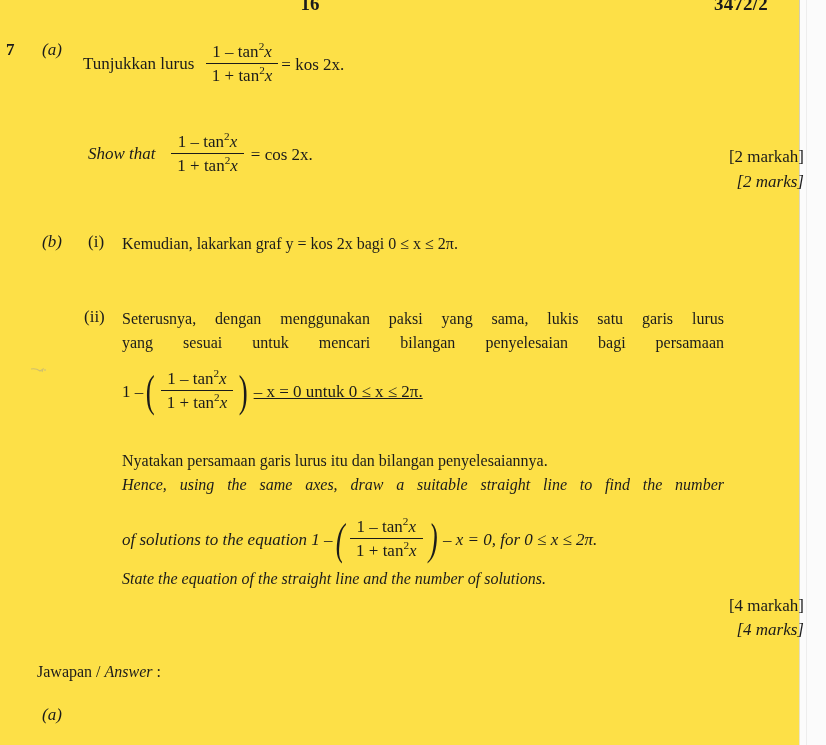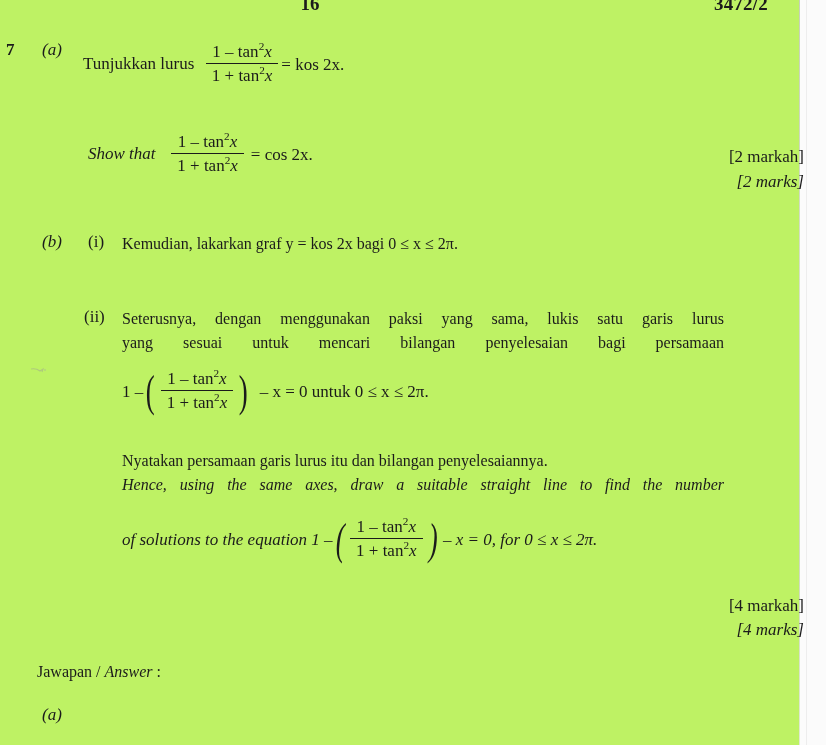--- a/index.html
+++ b/index.html
@@ -12,21 +12,21 @@
     background: #ffffff;
     font-family: "Liberation Serif", "DejaVu Serif", serif;
     color: #1b1b1b;
     overflow: hidden;
     position: relative;
   }
 
   .page {
     position: absolute;
     inset: 0;
-    background: #bef264;
+    background: #fde047;
   }
 
   
   .page-edge {
     position: absolute;
     top: 0;
     left: 799px;
     width: 1px;
     height: 745px;
     background: linear-gradient(to bottom, #c9c9c9 0%, #dcdcdc 40%, #d2d2d2 75%, #e8e8e8 100%);
@@ -200,31 +200,32 @@
 
   <div class="body-text justify" style="top:307px; left:122px; width:602px;">Seterusnya, dengan menggunakan paksi yang sama, lukis satu garis lurus</div>
   <div class="body-text justify" style="top:331px; left:122px; width:602px;">yang sesuai untuk mencari bilangan penyelesaian bagi persamaan</div>
 
   <svg class="smudge" viewBox="0 0 16 7">
     <path d="M0 2 Q5 1 9 4 L12 2 L11 5" stroke="#9a9a9a" stroke-width="1.1" fill="none"></path>
     <circle cx="14" cy="3" r="0.9" fill="#a5a5a5"></circle>
   </svg>
 
   <div class="eqline" style="top:370px; left:122px;">
-    <span class="math">1 –</span><span class="paren">(</span><span class="math frac"><span class="num"><span>1 – tan</span><sup class="exp">2</sup><span class="mi">x</span></span><span class="den"><span>1 + tan</span><sup class="exp">2</sup><span class="mi">x</span></span></span><span class="paren">)</span><span class="math" style="margin-left:9px;">–  x = 0  untuk 0 ≤ x ≤ 2π.</span>
+    <span class="math">1 –</span><span class="paren">(</span><span class="math frac"><span class="num"><span>1 – tan</span><sup class="exp">2</sup><span class="mi">x</span></span><span class="den"><span>1 + tan</span><sup class="exp">2</sup><span class="mi">x</span></span></span><span class="paren">)</span><span class="math" style="margin-left:3px;text-decoration:underline;">–  x = 0  untuk 0 ≤ x ≤ 2π.</span>
   </div>
 
   <div class="body-text" style="top:449px; left:122px; width:620px;">Nyatakan persamaan garis lurus itu dan bilangan penyelesaiannya.</div>
 
   <div class="body-text ital justify" style="top:473px; left:122px; width:602px;">Hence, using the same axes, draw a suitable straight line to find the number</div>
 
   <div class="eqline ital" style="top:518px; left:122px;">
     <span class="math">of solutions to the equation  1 –</span><span class="paren">(</span><span class="math frac" style="font-style:normal;"><span class="num"><span>1 – tan</span><sup class="exp">2</sup><span class="mi">x</span></span><span class="den"><span>1 + tan</span><sup class="exp">2</sup><span class="mi">x</span></span></span><span class="paren">)</span><span class="math" style="margin-left:3px;">–  x = 0,  for  0 ≤ x ≤ 2π.</span>
   </div>
 
+  <div class="body-text ital" style="top:567px; left:122px; width:640px;">State the equation of the straight line and the number of solutions.</div>
 
   <div class="marks" style="top:596px;">[4 markah]</div>
   <div class="marks ital" style="top:620px;">[4 marks]</div>
 
   <div class="body-text" style="top:660px; left:37px;">
     <span>Jawapan /</span><span>&nbsp;</span><span class="ital">Answer</span><span>&nbsp;</span><span>:</span>
   </div>
 
   <div class="plabel" style="top:705px; left:42px;">(a)</div>
 

